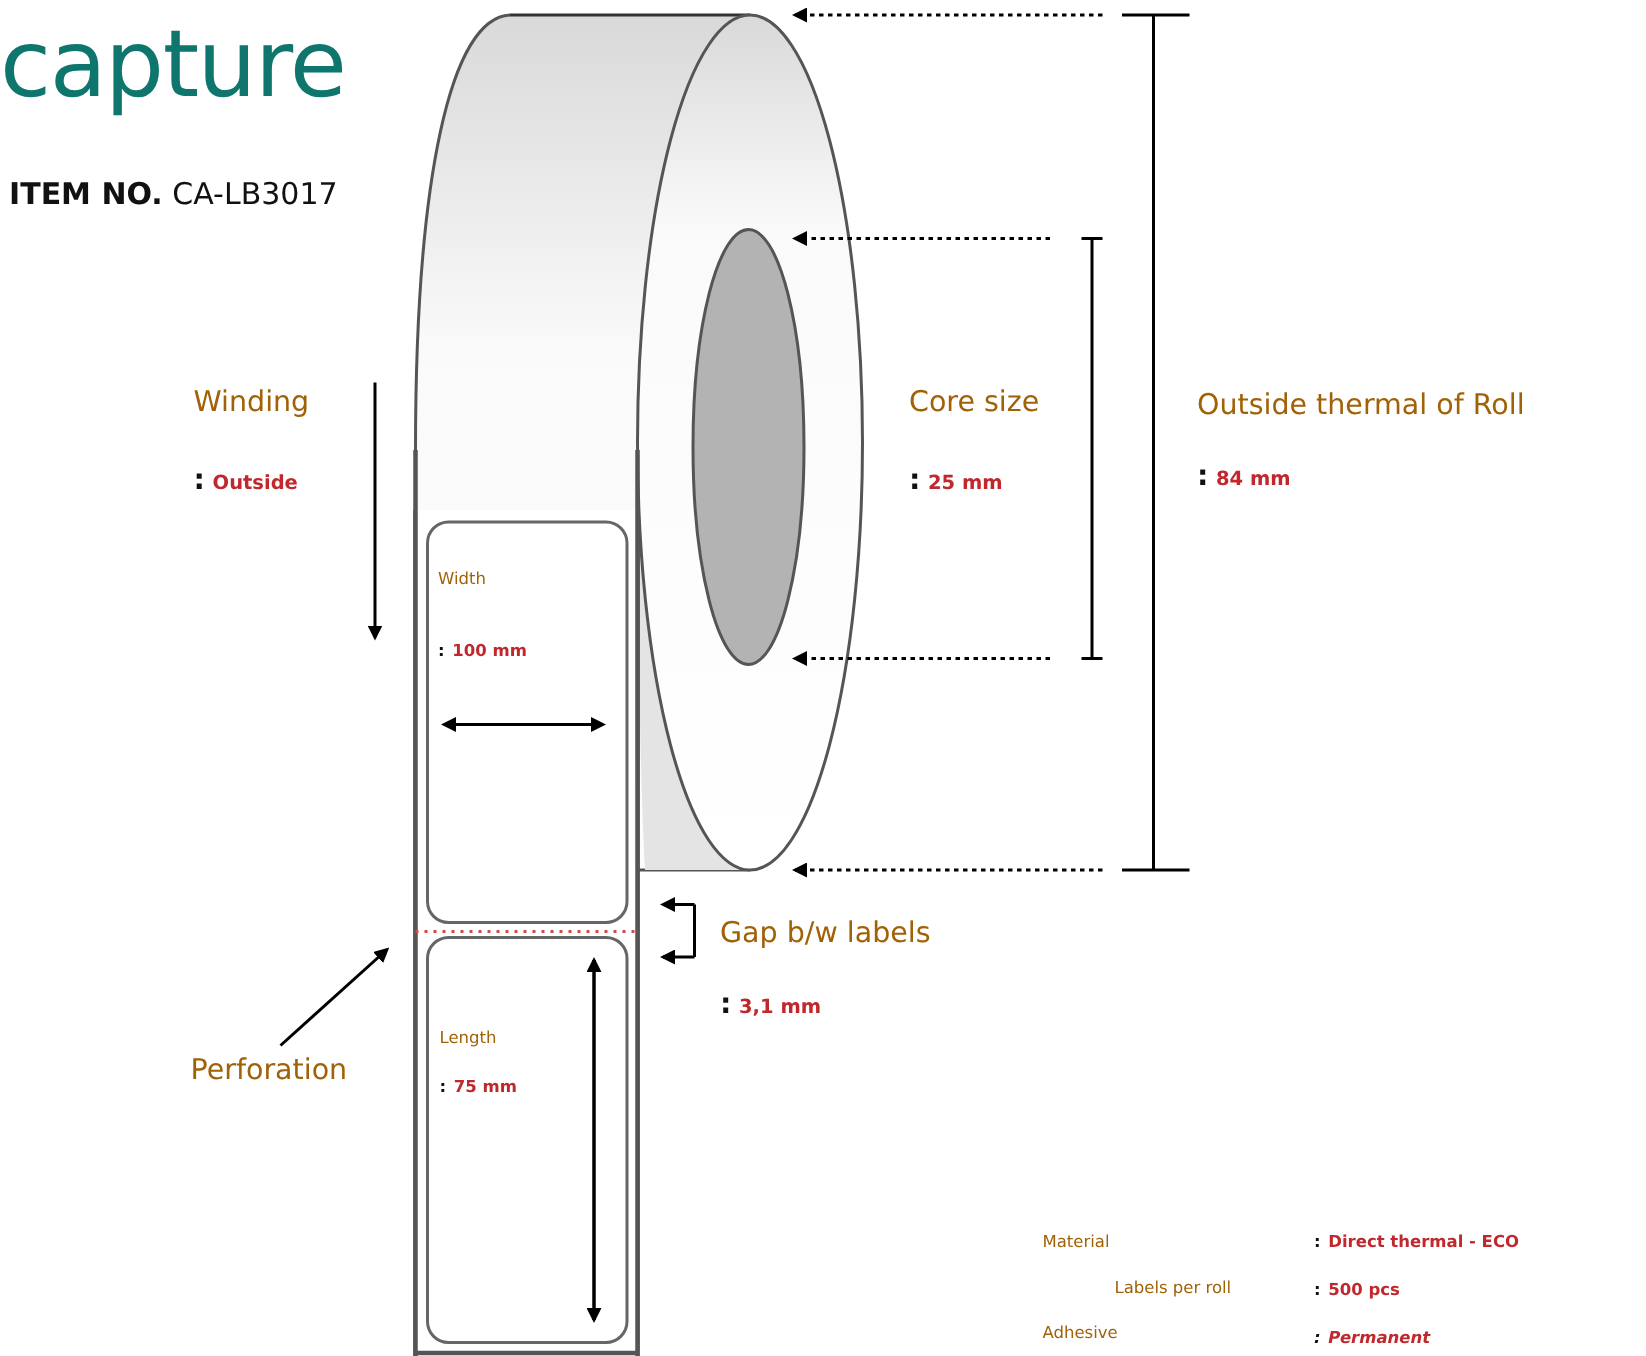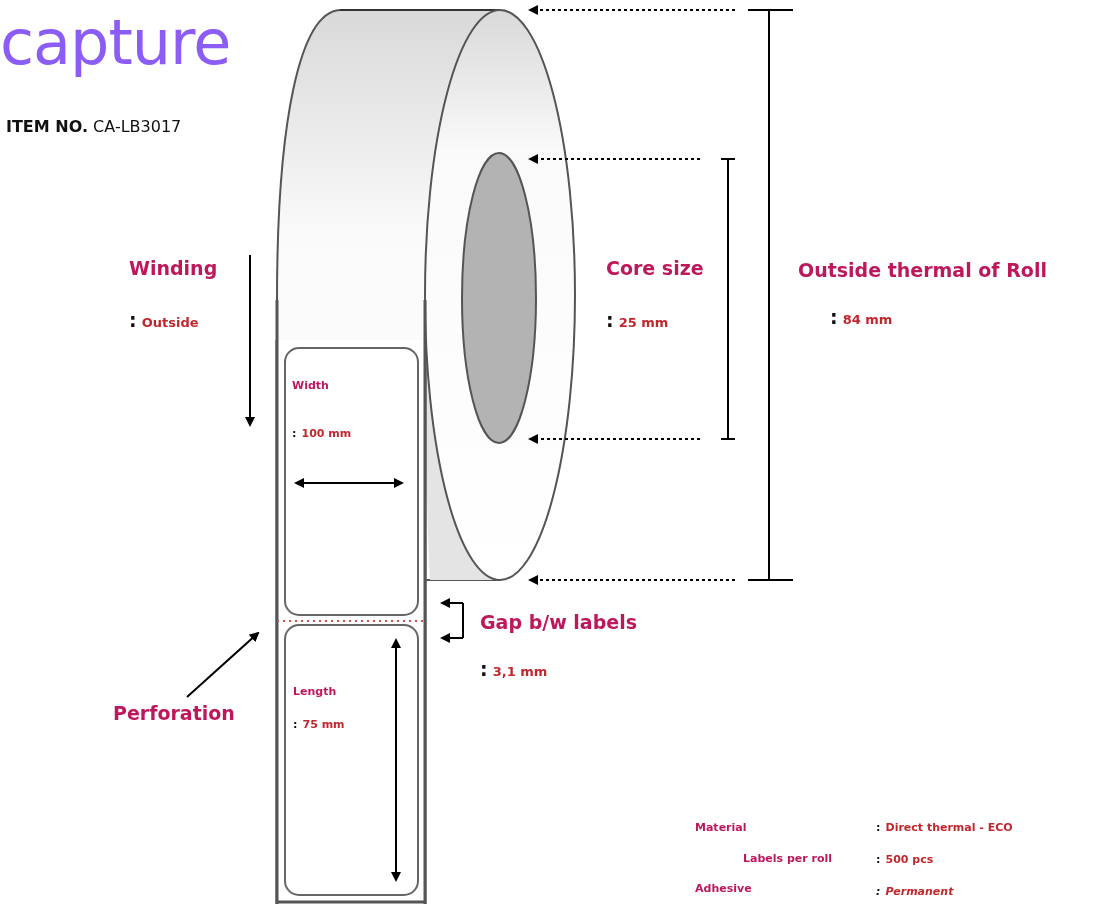--- a/index.html
+++ b/index.html
@@ -1,23 +1,23 @@
 <!DOCTYPE html>
 <html><head>
 <meta charset="utf-8">
 <style>
   html, body { margin:0; padding:0; background:#ffffff; }
   body { width:1097px; height:904px; position:relative; overflow:hidden;
          font-family:"DejaVu Sans", "Liberation Sans", sans-serif; color:#111; }
   .abs { position:absolute; white-space:nowrap; }
-  .logo { left:0; top:6px; font-size:62px; letter-spacing:-1px; color:#8b5cf6;
+  .logo { left:0; top:6px; font-size:62px; letter-spacing:-1px; color:#0f766e;
           font-family:"DejaVu Sans", sans-serif; font-weight:normal;text-align:center; }
-  .item { left:6px; top:117px; font-size:16px; }
+  .item { left:6px; top:117px; font-size:20px; }
   .item b { font-weight:bold; }
-  .lbl { font-weight:bold; font-size:19px; color:#be185d; }
+  .lbl { font-weight:normal; font-size:19px; color:#a16207; }
   .val { font-weight:bold; font-size:13px; color:#c0282d; }
   .colon { font-weight:bold; color:#111; }
   .sm .lbl, .sm .val { font-size:11px; }
   svg.diagram { position:absolute; left:0; top:0; }
 </style>
 </head>
 <body>
 
 <svg class="diagram" width="1097" height="904" viewBox="0 0 1097 904">
   <defs>
@@ -104,21 +104,21 @@
   <span class="val">Outside</span>
 </div>
 
 <div class="abs lbl" style="left:606px;top:257px;">Core size</div>
 <div class="abs" style="left:606px;top:309px;">
   <span class="colon lbl">:</span>
   <span class="val">25 mm</span>
 </div>
 
 <div class="abs lbl" style="left:798px;top:259px;">Outside thermal of Roll</div>
-<div class="abs" style="left:798px;top:306px;margin-left:32px;">
+<div class="abs" style="left:798px;top:306px;">
   <span class="colon lbl">:</span>
   <span class="val">84 mm</span>
 </div>
 
 <div class="abs sm" style="left:292px;top:374px;">
   <span class="lbl">Width</span>
 </div>
 <div class="abs sm" style="left:292px;top:422px;">
   <span class="colon lbl">:</span>
   <span class="val">100 mm</span>
@@ -131,21 +131,21 @@
   <span class="colon lbl">:</span>
   <span class="val">75 mm</span>
 </div>
 
 <div class="abs lbl" style="left:480px;top:611px;">Gap b/w labels</div>
 <div class="abs" style="left:480px;top:658px;">
   <span class="colon lbl">:</span>
   <span class="val">3,1 mm</span>
 </div>
 
-<div class="abs lbl" style="left:113px;top:702px;">Perforation</div>
+<div class="abs lbl" style="left:127px;top:702px;">Perforation</div>
 
 <div class="abs sm" style="left:695px;top:816px;">
   <span class="lbl">Material</span>
 </div>
 <div class="abs sm" style="left:876px;top:816px;">
   <span class="colon lbl">:</span>
   <span class="val">Direct thermal - ECO</span>
 </div>
 
 <div class="abs sm" style="left:695px;top:847px;margin-left:48px;">

